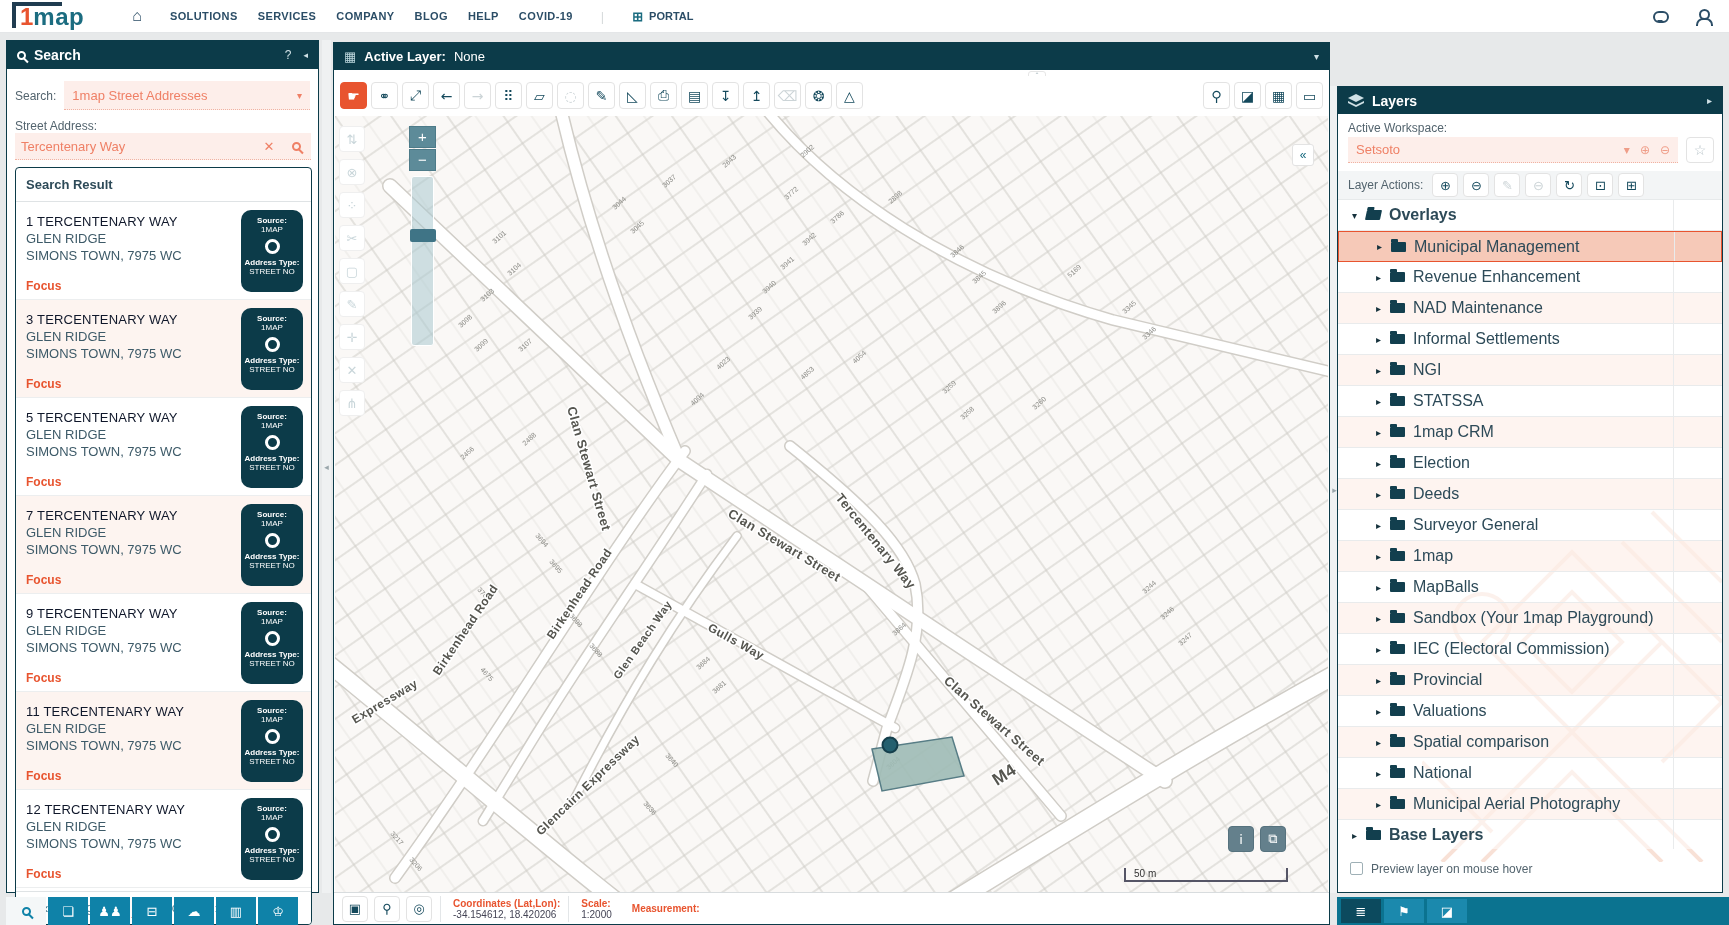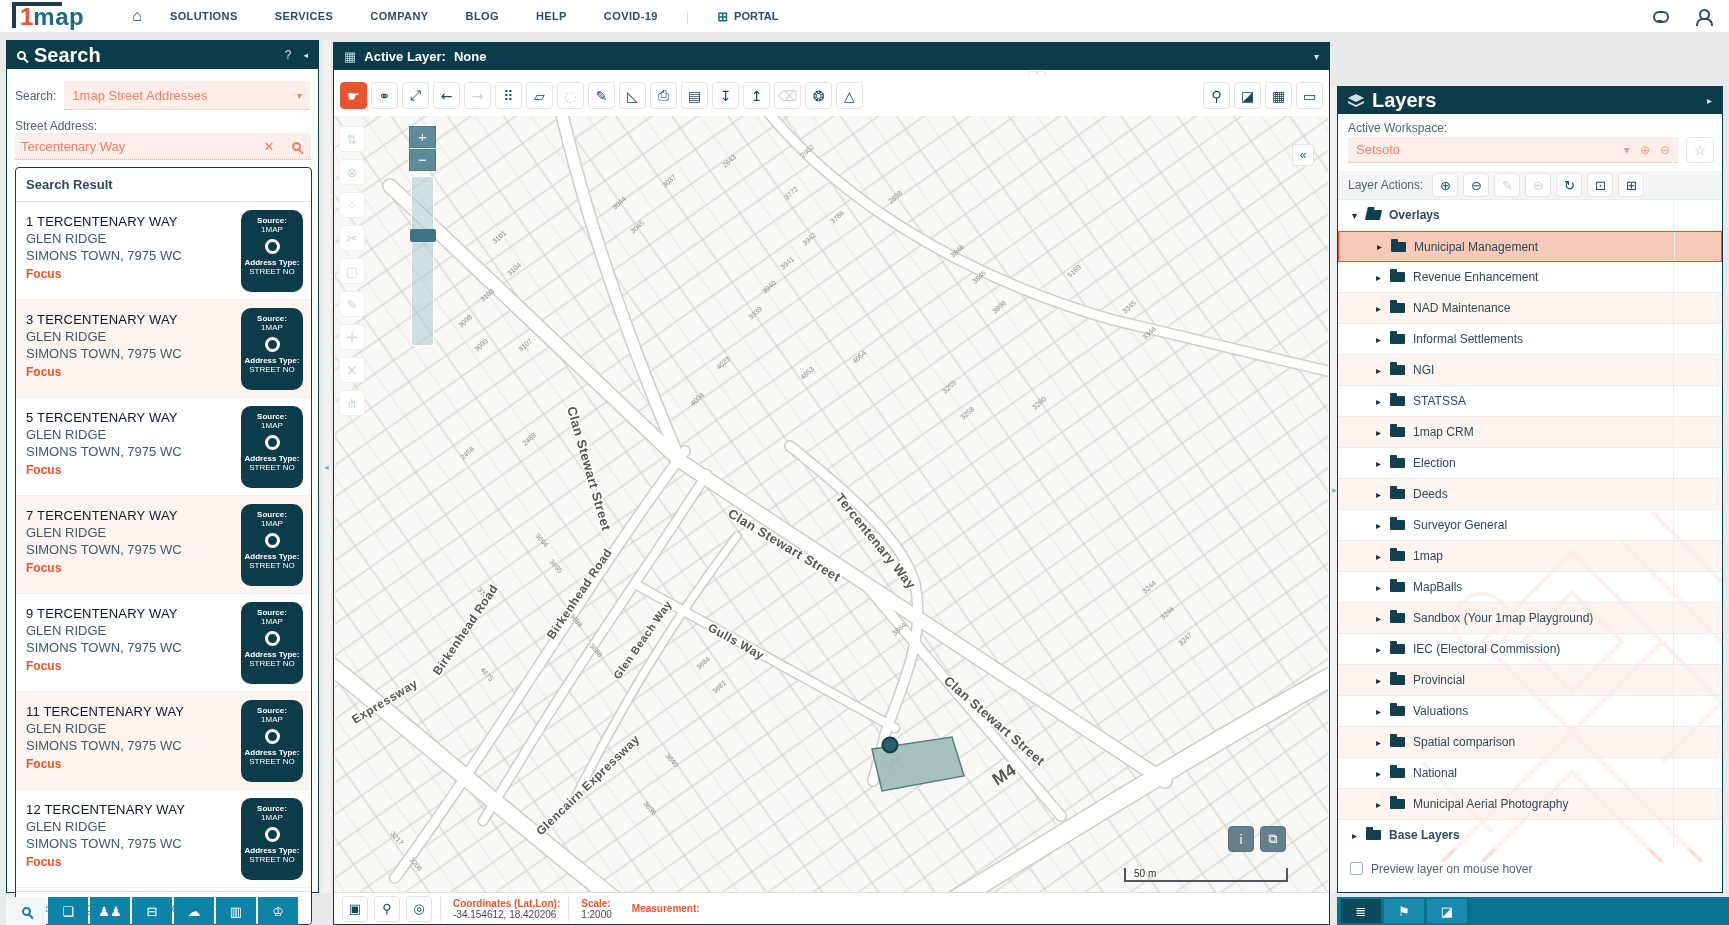--- a/index.html
+++ b/index.html
@@ -19,21 +19,21 @@
   .portal{display:flex;gap:6px;align-items:center;font-size:11px;font-weight:bold;color:#2b4d66}
   .portal .gicon{color:#1b6c80;font-size:13px}
   #nav-right{position:absolute;right:18px;top:0;height:33px;display:flex;align-items:center;gap:26px}
   .i-chat{width:16px;height:12px;border:2px solid #2b4d66;border-radius:7px;position:relative;display:inline-block}
   .i-chat::after{content:"";position:absolute;left:2px;bottom:-5px;border:3px solid transparent;border-top-color:#2b4d66}
   .i-user{width:16px;height:16px;position:relative;display:inline-block}
   .i-user::before{content:"";position:absolute;left:4px;top:0;width:7px;height:7px;border:2px solid #2b4d66;border-radius:50%}
   .i-user::after{content:"";position:absolute;left:1px;bottom:-1px;width:13px;height:6px;border:2px solid #2b4d66;border-bottom:none;border-radius:7px 7px 0 0}
   
   .phead{background:#0c3b49;color:#fff;display:flex;align-items:center;padding:0 10px;gap:8px}
-  .phead .ttl{font-size:20px;font-weight:bold}
+  .phead .ttl{font-size:14px;font-weight:bold}
   .i-mag{width:9px;height:9px;border:2px solid currentColor;border-radius:50%;position:relative;display:inline-block}
   .i-mag::after{content:"";position:absolute;width:7px;height:2px;background:currentColor;transform:rotate(45deg);right:-5px;bottom:-3px}
   .btn{background:#fff;border:1px solid #e3e3e3;border-radius:4px;color:#14495c;display:flex;align-items:center;justify-content:center;cursor:pointer;font-family:"DejaVu Sans",sans-serif}
   .btn[data-state="disabled"]{color:#ccd4d7;pointer-events:none}
   .btn[data-state="active"]{background:#e8542f;border-color:#e8542f;color:#fff}
   .pinkfield{background:#fdeeea;border-bottom:1px dotted #f0b2a2;color:#ef8066;font-size:13px}
   
   #left-panel{position:absolute;left:6px;top:40px;width:313px;height:853px;background:#fff;border:1px solid #0c3b49;z-index:3}
   #left-panel .phead{height:28px}
   .phead-icons{margin-left:auto;display:flex;gap:12px;font-size:12px;color:#cfe0e5;align-items:center}
@@ -46,40 +46,40 @@
   #address-input{flex:1;height:26px;border:none;outline:none;padding:0 6px;font-family:inherit}
   .addr-x{width:24px;height:26px;display:flex;align-items:center;justify-content:center;color:#ef8066;cursor:pointer;font-size:13px}
   .addr-mag{width:30px;height:26px;display:flex;align-items:center;justify-content:center;color:#ef8066;cursor:pointer}
   #results-box{position:absolute;left:8px;top:126px;width:297px;height:758px;border:1px solid #0c3b49;border-radius:4px;overflow:hidden}
   #results-title{font-size:13px;font-weight:bold;color:#2d4a58;padding:9px 10px;border-bottom:1px solid #dfe3e5}
   #results-list{position:absolute;left:0;top:34px;right:0;bottom:33px;overflow:hidden}
   .rrow{height:98px;position:relative;padding:12px 10px;border-bottom:1px solid #eceeef;cursor:pointer}
   .rrow:nth-child(even){background:#fdf4f0}
   .rrow .t1{font-size:13px;color:#0f172a;letter-spacing:.2px}
   .rrow .t2{font-size:13px;color:#3d5a68;margin-top:2px}
-  .rrow .focus{font-size:12px;font-weight:bold;color:#e8542f;margin-top:4px;cursor:pointer}
+  .rrow .focus{font-size:12px;font-weight:bold;color:#e8542f;margin-top:16px;cursor:pointer}
   .badge{position:absolute;right:8px;top:8px;width:62px;height:82px;background:#0c3b49;border-radius:10px;color:#fff;text-align:center;padding-top:6px}
   .badge .bl{font-size:8px;font-weight:bold}
   .badge .bv{font-size:8px}
   .badge .ring{width:15px;height:15px;border:3px solid #fff;border-radius:50%;margin:5px auto 4px}
   #pagination{position:absolute;left:0;bottom:0;width:100%;height:33px;border-top:1px solid #dfe3e5;display:flex;align-items:center;gap:10px;padding:0 10px;font-size:12px;color:#4d7f93;background:#fff}
   #pagination .pg{cursor:pointer;font-size:14px;color:#3d7186}
   #pagination .sep{color:#d8dcde}
   #page-input{width:52px;height:20px;border:none;border-bottom:1px dotted #e8b7a8;background:#fefaf9;text-align:center;color:#e8542f;font-size:13px;outline:none}
   #left-dock{position:absolute;left:6px;top:897px;display:flex;gap:2px;z-index:3}
   .dtile{width:40px;height:28px;display:flex;align-items:center;justify-content:center;background:#0f82a8;color:#fff;font-size:13px;cursor:pointer;font-family:"DejaVu Sans",sans-serif}
   .dtile[data-state="active"]{background:#f4f7f8;color:#0f82a8}
   
   .vsplit{position:absolute;width:9px;background:#eff1f2;display:flex;align-items:center;justify-content:center;color:#9aa6ab;font-size:9px;cursor:col-resize;z-index:2}
   
   #map-frame{position:absolute;left:333px;top:42px;width:997px;height:883px;background:#fff;border:1px solid #0c3b49;z-index:1}
   #map-header{position:absolute;left:0;top:0;width:100%;height:27px;background:#0c3b49;color:#fff;display:flex;align-items:center;gap:8px;padding:0 10px}
   #map-header .gi{font-size:13px;color:#bcd6dd;font-family:"DejaVu Sans",sans-serif}
   #map-header b{font-size:13px}
-  #map-header .val{font-size:13px;font-weight:bold}
+  #map-header .val{font-size:13px;font-weight:normal}
   #map-header .hcaret{margin-left:auto;font-size:10px;color:#cfe0e5;cursor:pointer}
   #map-toolbar{position:absolute;left:0;top:33px;width:100%;height:39px;background:#fff;display:flex;align-items:center;gap:4px;padding:0 6px}
   #map-toolbar .btn{width:27px;height:27px;font-size:14px}
   #mtb-right{margin-left:auto;display:flex;gap:4px}
   .tb-collapse{position:absolute;left:694px;top:28px;width:18px;height:8px;background:#fff;border:1px solid #e6e6e6;border-radius:3px 3px 0 0;font-size:6px;color:#9fb0b6;text-align:center;line-height:7px;cursor:pointer}
   #map-canvas-wrap{position:absolute;left:1px;top:73px;width:993px;height:778px;overflow:hidden;background:#eceae6}
   #map-canvas-wrap svg text{font-family:"Liberation Sans",sans-serif}
   .street-label{fill:#55554f;font-weight:bold;paint-order:stroke;stroke:#ffffff;stroke-width:3px;letter-spacing:.5px}
   .parcel-label{fill:#8a8a85;font-size:7px}
   
@@ -109,41 +109,41 @@
   .trow{height:31px;display:flex;align-items:center;border-bottom:1px solid #e9ebec;cursor:pointer;position:relative;background:rgba(255,255,255,.55)}
   .trow:nth-child(even){background:rgba(253,240,235,.75)}
   .trow::after{content:"";position:absolute;left:335px;top:0;bottom:0;border-left:1px solid #e9ebec}
   .trow[data-level="0"]{padding-left:14px;font-weight:bold}
   .trow[data-level="1"]{padding-left:38px}
   .trow[data-state="selected"]{background:#f6c9b8;border:1px solid #e8542f}
   .caret{width:14px;font-size:10px;color:#16323d;font-family:"DejaVu Sans",sans-serif}
   .i-folder{width:15px;height:10px;background:#123f4e;border-radius:1px;position:relative;margin:0 8px 0 0;flex:none}
   .i-folder::before{content:"";position:absolute;top:-3px;left:0;width:7px;height:3px;background:#123f4e;border-radius:1px 1px 0 0}
   .i-folder.open{transform:skewX(-12deg)}
-  .tlabel{font-size:12px;color:#2d4a58;font-weight:normal}
+  .tlabel{font-size:16px;color:#2d4a58;font-weight:normal}
   .trow[data-level="0"] .tlabel{font-weight:bold}
   #preview-row{position:absolute;left:0;top:775px;width:100%;display:flex;align-items:flex-start;gap:8px;padding:0 12px}
   #preview-check{width:13px;height:13px;border:1px solid #9fb0b6;border-radius:2px;background:#fff;cursor:pointer;flex:none}
   #preview-row .lbl{font-size:12px;color:#53646e}
   #decor{position:absolute;right:0;bottom:30px;z-index:0;opacity:.55}
   #right-dock{position:absolute;left:1337px;top:897px;width:392px;height:28px;background:#0b7390;display:flex;gap:3px;padding:2px 0 2px 4px;z-index:3}
   #right-dock .dtile{height:24px;background:#1b89ad}
   #right-dock .dtile[data-state="active"]{background:#0c4a5e;color:#fff}
 </style>
 </head>
 <body>
 
 <div id="topnav">
   <div class="logo">
     <span class="one">1</span>
       <span class="rest">map</span>
   </div>
   <div class="navitems">
     <span class="navhome">⌂</span>
-    <span style="display:flex;gap:37px">
+    <span style="display:flex;gap:20px">
         <span class="navitem">SOLUTIONS</span>
         <span class="navitem">SERVICES</span>
         <span class="navitem">COMPANY</span>
         <span class="navitem">BLOG</span>
         <span class="navitem">HELP</span>
         <span class="navitem">COVID-19</span>
       </span>
     <span class="navsep">|</span>
     <span class="portal">
       <span class="gicon">⊞</span>

